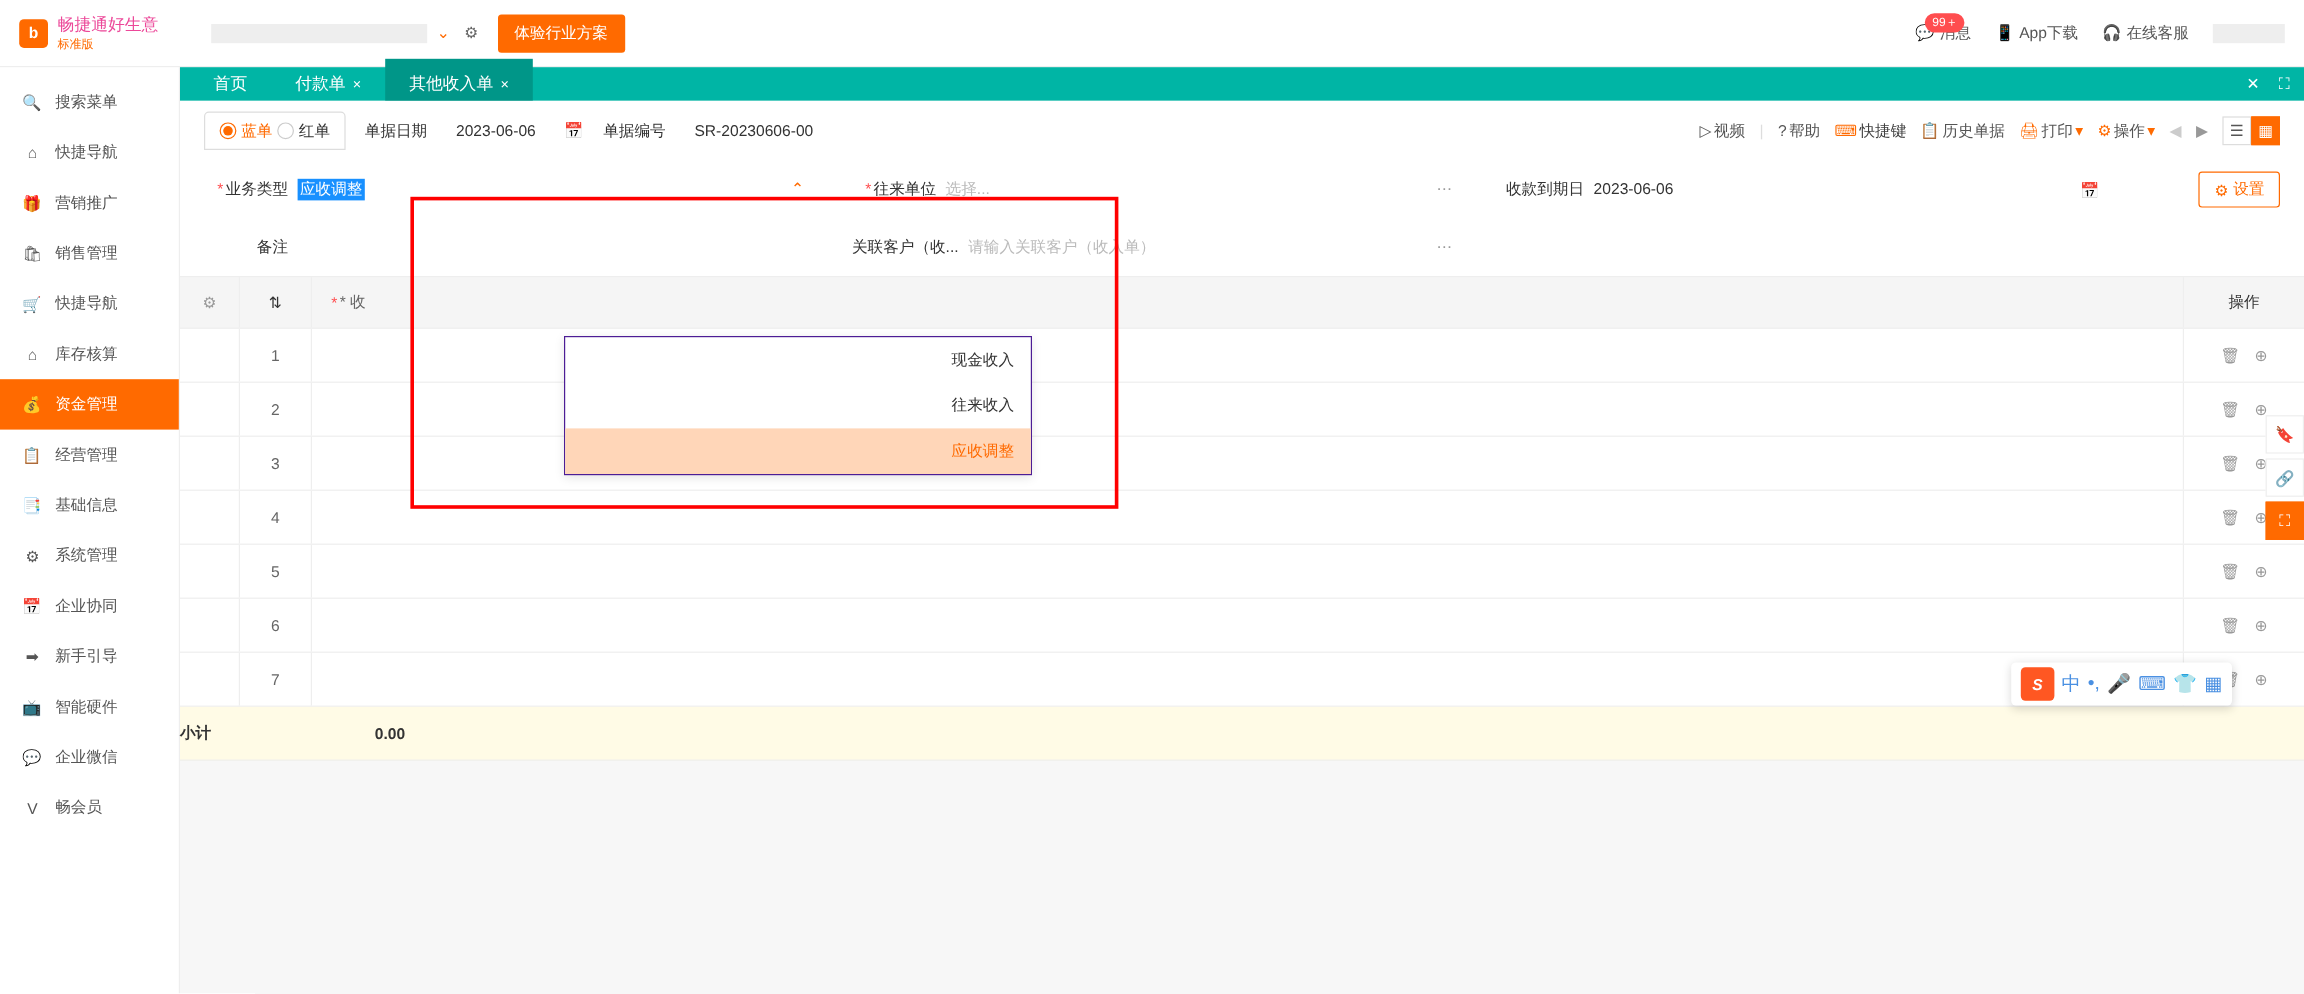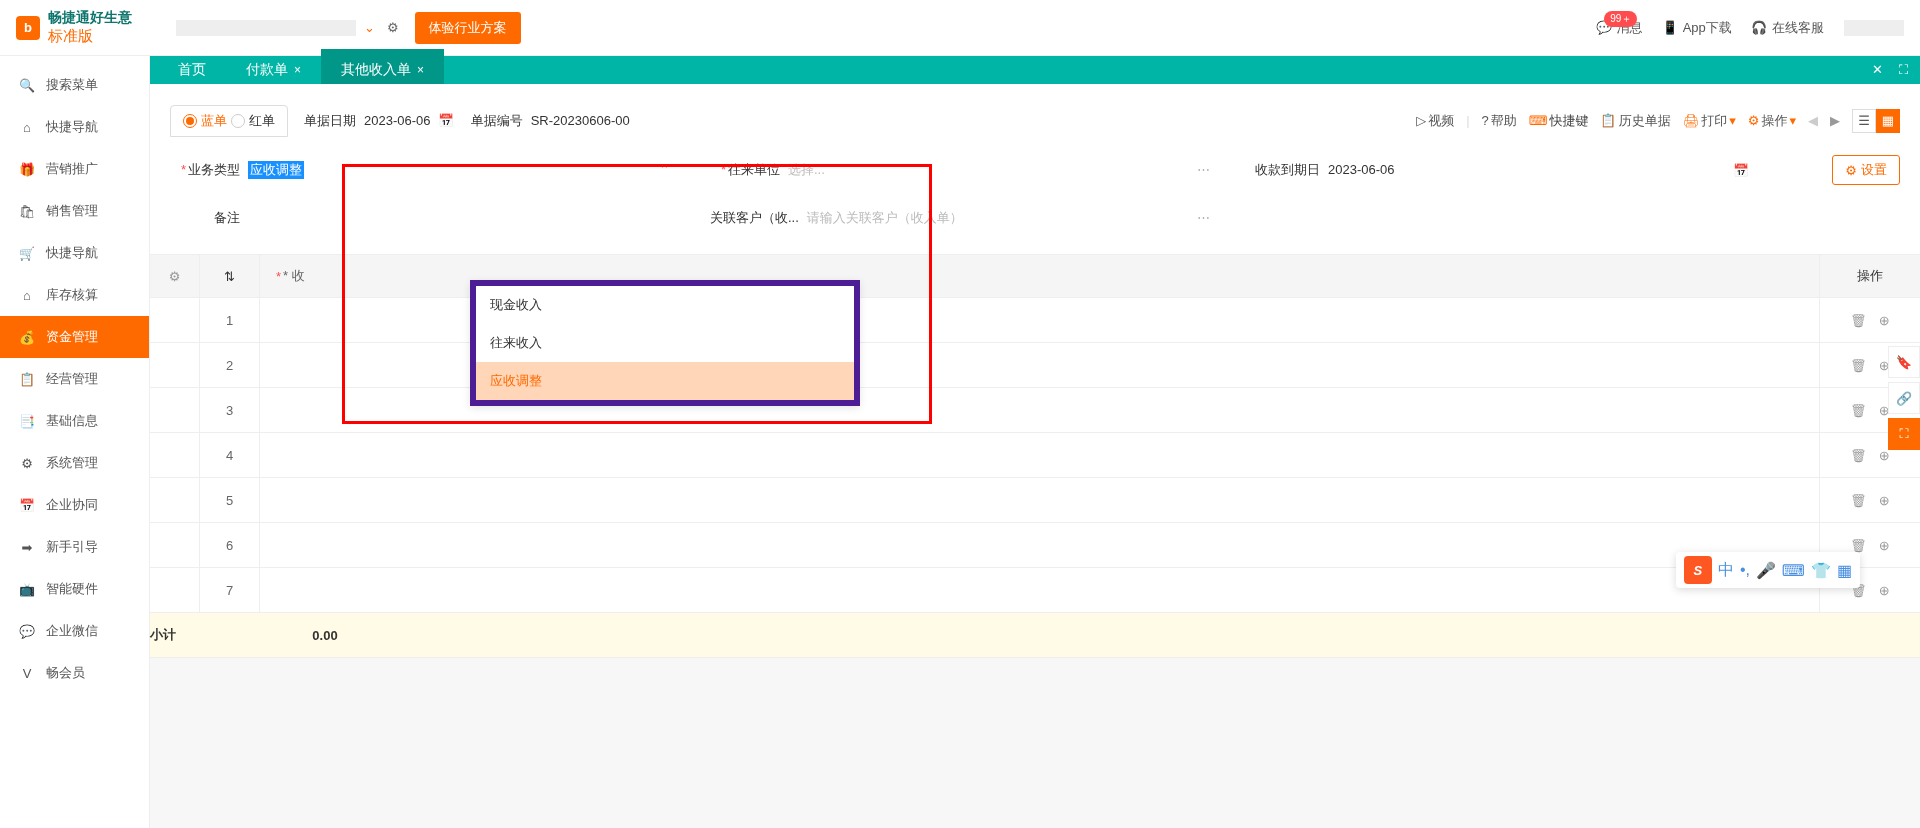--- a/index.html
+++ b/index.html
@@ -1,22 +1,22 @@
 <!DOCTYPE html>
 <html><head>
   <meta charset="utf-8">
   <style>
     * { margin: 0; padding: 0; box-sizing: border-box; font-family: "Microsoft YaHei", sans-serif; }
     body { background: #fff; font-size: 13px; color: #333; overflow: hidden; width: 1920px; height: 828px; }
     
     .top-header { height: 56px; display: flex; align-items: center; padding: 0 16px; border-bottom: 1px solid #eee; }
     .logo-area { display: flex; align-items: center; gap: 8px; width: 140px; }
     .logo-icon { width: 24px; height: 24px; background: #ff6a00; border-radius: 4px; display: flex; align-items: center; justify-content: center; color: #fff; font-weight: bold; }
-    .logo-text { color: #0f766e; font-size: 14px; font-weight: 700; }
-    .logo-sub { color: #ff6a00; font-size: 15px; }
+    .logo-text { color: #ec4899; font-size: 14px; font-weight: 400; }
+    .logo-sub { color: #ff6a00; font-size: 10px; }
     .company-select { display: flex; align-items: center; gap: 8px; margin-left: 20px; color: #999; }
     .chevron { color: #ff6a00; }
     .gear-icon { margin-left: 12px; color: #666; cursor: pointer; }
     .trial-btn { background: #ff6a00; color: #fff; padding: 7px 14px; border-radius: 3px; margin-left: 16px; cursor: pointer; font-size: 13px; }
     .header-right { margin-left: auto; display: flex; align-items: center; gap: 20px; color: #555; }
     .header-item { display: flex; align-items: center; gap: 4px; cursor: pointer; position: relative; }
     .badge { position: absolute; top: -8px; left: 8px; background: #ff4d4f; color: #fff; font-size: 10px; padding: 1px 6px; border-radius: 8px; }
     
     .main-layout { display: flex; height: calc(100% - 56px); }
     .sidebar { width: 150px; border-right: 1px solid #eee; padding-top: 8px; }
@@ -25,49 +25,49 @@
     .sidebar-item .icon { width: 18px; display: flex; justify-content: center; }
     
     .content { flex: 1; display: flex; flex-direction: column; background: #f7f7f7; position: relative; }
     .tabs-bar { background: #00b5a5; display: flex; align-items: center; height: 28px; padding-left: 8px; }
     .tab { padding: 0 20px; height: 42px; display: flex; align-items: center; gap: 6px; color: #fff; cursor: pointer; font-size: 14px; }
     .tab.active { background: #009688; }
     .tab-close { font-size: 12px; }
     .tabs-right { margin-left: auto; display: flex; gap: 8px; padding-right: 8px; color: #fff; }
     .tabs-right span { cursor: pointer; padding: 4px; }
     
-    .form-area { background: #fff; margin: 0; padding: 12px 20px; }
+    .form-area { background: #fff; margin: 0; padding: 0 20px; }
     .toolbar-row { display: flex; align-items: center; height: 50px; gap: 16px; border-bottom: 1px solid transparent; }
     .radio-group { display: flex; gap: 4px; border: 1px solid #ddd; border-radius: 4px 4px 0 0; padding: 6px 12px; }
     .radio-opt { display: flex; align-items: center; gap: 4px; cursor: pointer; }
     .radio-circle { width: 14px; height: 14px; border-radius: 50%; border: 1px solid #ccc; display: inline-block; position: relative; }
     .radio-opt.selected .radio-circle { border-color: #ff6a00; }
     .radio-opt.selected .radio-circle::after { content: ''; position: absolute; width: 8px; height: 8px; background: #ff6a00; border-radius: 50%; top: 2px; left: 2px; }
     .radio-opt.selected { color: #ff6a00; }
-    .label-pair { display: flex; align-items: center; gap: 8px; }
+    .label-pair { display: flex; align-items: center; gap: 24px; }
     .date-icon { color: #ff6a00; }
     .toolbar-right { margin-left: auto; display: flex; align-items: center; gap: 12px; color: #555; }
     .toolbar-right span { cursor: pointer; display: flex; align-items: center; gap: 2px; }
     .view-toggle { display: flex; gap: 0; }
     .view-btn { width: 24px; height: 24px; border: 1px solid #ddd; display: flex; align-items: center; justify-content: center; cursor: pointer; }
     .view-btn.active { background: #ff6a00; color: #fff; border-color: #ff6a00; }
     
     .form-row { display: flex; align-items: center; height: 48px; gap: 40px; }
     .form-field { display: flex; align-items: center; gap: 8px; flex: 1; max-width: 500px; }
     .form-field label { min-width: 70px; text-align: right; }
     .req { color: #ff4d4f; margin-right: 2px; }
     .field-input { flex: 1; border: none; border-bottom: 1px solid transparent; padding: 4px 0; position: relative; }
     .field-input.dropdown { display: flex; justify-content: space-between; align-items: center; cursor: pointer; }
     .field-input .selected-val { background: #1890ff; color: #fff; padding: 0 2px; }
     .field-input .caret { color: #ff6a00; }
     .field-input .ellipsis { color: #999; }
     .placeholder { color: #bbb; }
     .settings-btn { border: 1px solid #ff6a00; color: #ff6a00; padding: 5px 12px; border-radius: 3px; cursor: pointer; display: flex; align-items: center; gap: 4px; margin-left: auto; }
     
-    .dropdown-panel { position: absolute; top: 224px; left: 320px; width: 390px; background: #fff; border: 6px solid #4c1d95; box-shadow: 0 2px 8px rgba(0,0,0,0.1); z-index: 100; }
+    .dropdown-panel { position: absolute; top: 224px; left: 320px; width: 390px; background: #fff; border: 1px solid #4c1d95; box-shadow: 0 2px 8px rgba(0,0,0,0.1); z-index: 100; text-align: right; }
     .dropdown-option { padding: 10px 14px; cursor: pointer; }
     .dropdown-option.highlighted { background: #ffd6b8; color: #ff6a00; }
     
     .highlight-box { position: absolute; top: 108px; left: 192px; width: 590px; height: 260px; border: 3px solid #ff0000; pointer-events: none; z-index: 50; }
     
     .table-area { background: #fff; margin: 0; }
     .table-header { display: flex; background: #f5f5f5; border-top: 1px solid #eee; border-bottom: 1px solid #eee; height: 44px; align-items: center; }
     .th-gear { width: 50px; text-align: center; color: #999; cursor: pointer; border-right: 1px solid #eee; height: 100%; display: flex; align-items: center; justify-content: center; }
     .th-num { width: 60px; text-align: center; border-right: 1px solid #eee; height: 100%; display: flex; align-items: center; justify-content: center; }
     .th-main { flex: 1; padding-left: 12px; border-right: 1px solid #eee; height: 100%; display: flex; align-items: center; color: #666; }

